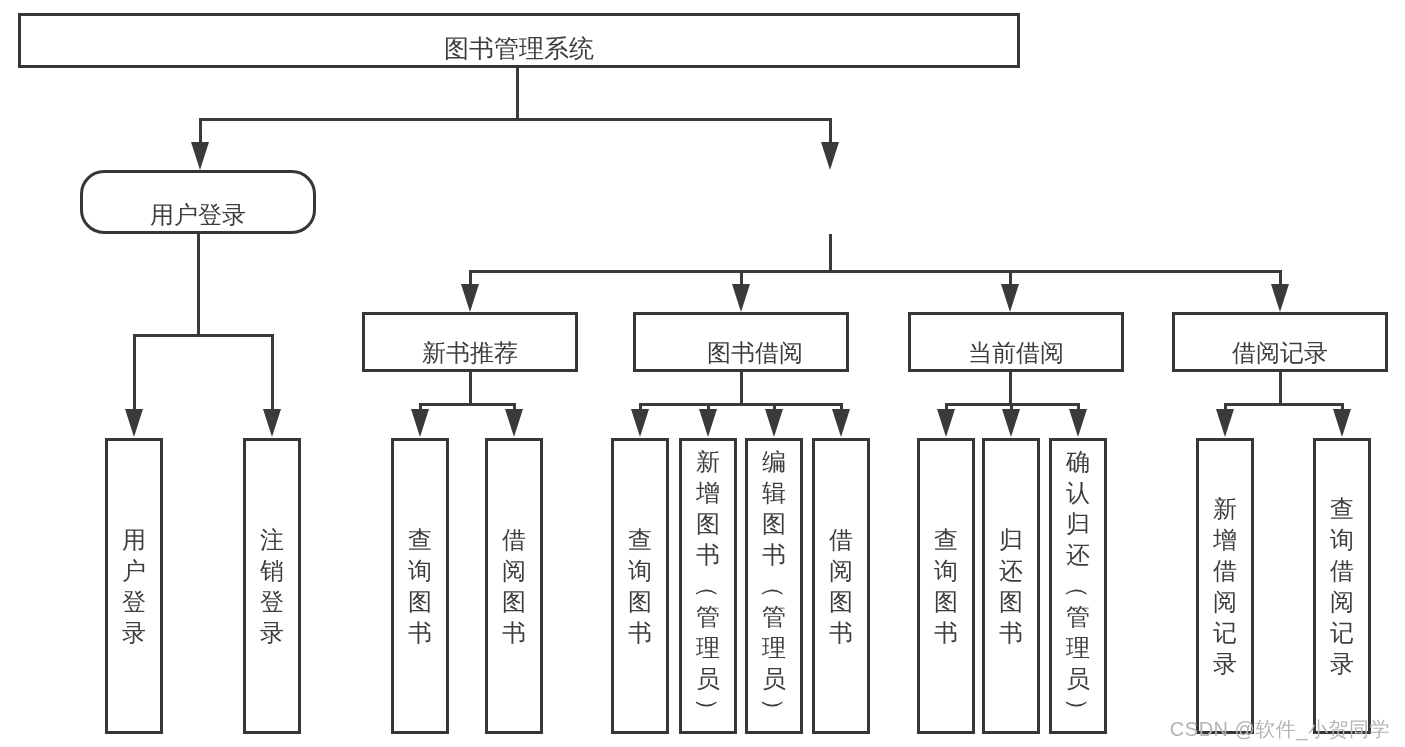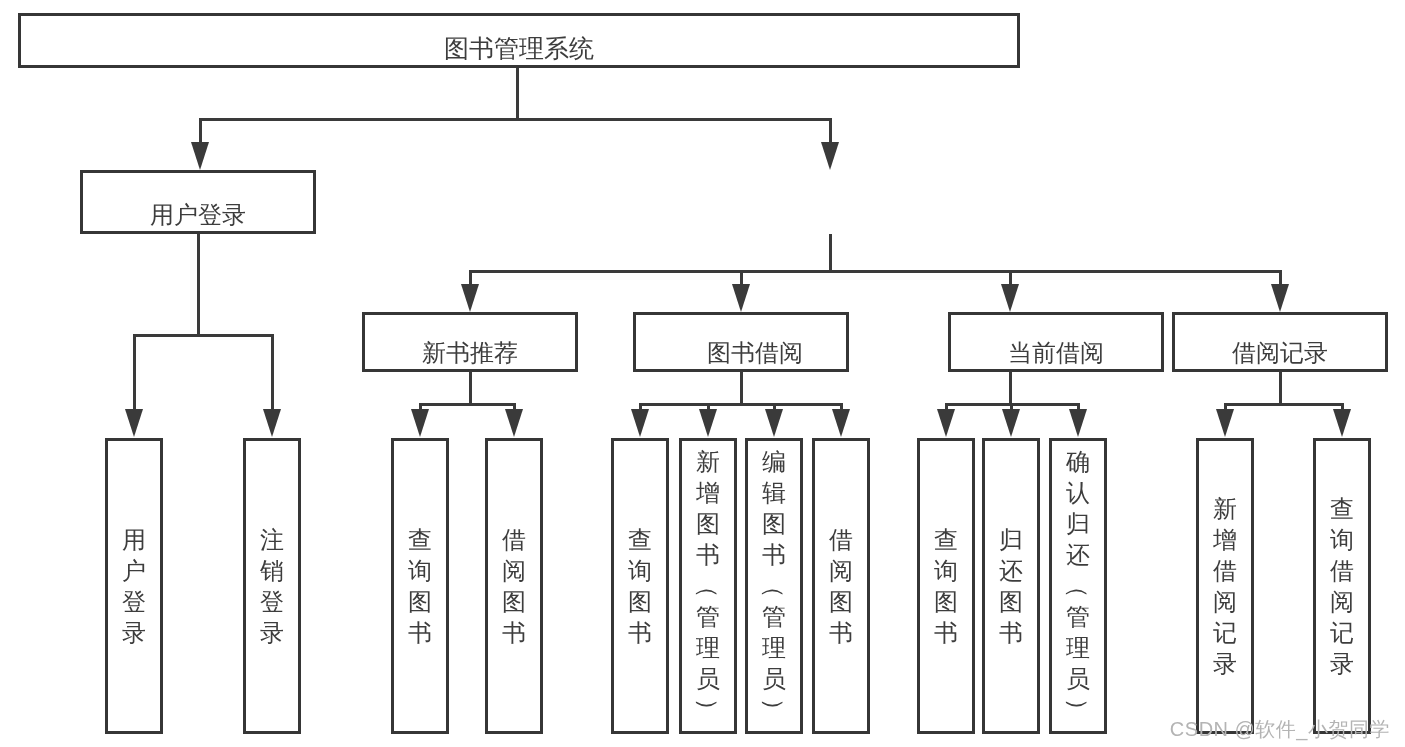--- a/index.html
+++ b/index.html
@@ -9,21 +9,21 @@
     font-family:"Liberation Sans","DejaVu Sans",sans-serif;
   }
   .canvas { position:relative; width:1405px; height:747px; background:#ffffff; }
 
   .box {
     position:absolute; background:#ffffff; border:3px solid #363636;
     display:flex; align-items:flex-end; justify-content:center;
     color:#3d3d3d; white-space:nowrap;
   }
   .root { left:18px;  top:13px;  width:1002px; height:55px; font-size:25px; }
-  .lvl2 { top:170px; width:236px; height:64px; font-size:24px; }
+  .lvl2 { top:170px; width:236px; height:64px; font-size:24px;border-radius:24px; }
   .lvl3 { top:312px; width:216px; height:60px; font-size:24px; }
 
   .leaf {
     position:absolute; top:438px; width:58px; height:296px;
     background:#ffffff; border:3px solid #363636;
     display:flex; align-items:center; justify-content:center;
   }
   .vlabel {
     display:flex; flex-direction:column; align-items:center; gap:7px;
     font-size:24px; color:#3d3d3d;
@@ -81,21 +81,21 @@
   <div class="arr" style="left:732px;  top:284px;"></div>
   <div class="arr" style="left:1001px; top:284px;"></div>
   <div class="arr" style="left:1271px; top:284px;"></div>
 
   <div class="box lvl3" style="left:362px;">
     <span>新书推荐</span>
   </div>
   <div class="box lvl3" style="left:633px;padding-left:28px;">
     <span>图书借阅</span>
   </div>
-  <div class="box lvl3" style="left:948px;">
+  <div class="box lvl3" style="left:908px;">
     <span>当前借阅</span>
   </div>
   <div class="box lvl3" style="left:1172px;">
     <span>借阅记录</span>
   </div>
 
   <div class="cl v" style="left:468.5px; top:371px; height:35px;"></div>
   <div class="cl h" style="left:418.5px; top:403px; width:97px;"></div>
   <div class="cl v" style="left:418.5px; top:403px; height:9px;"></div>
   <div class="cl v" style="left:512.5px; top:403px; height:9px;"></div>

